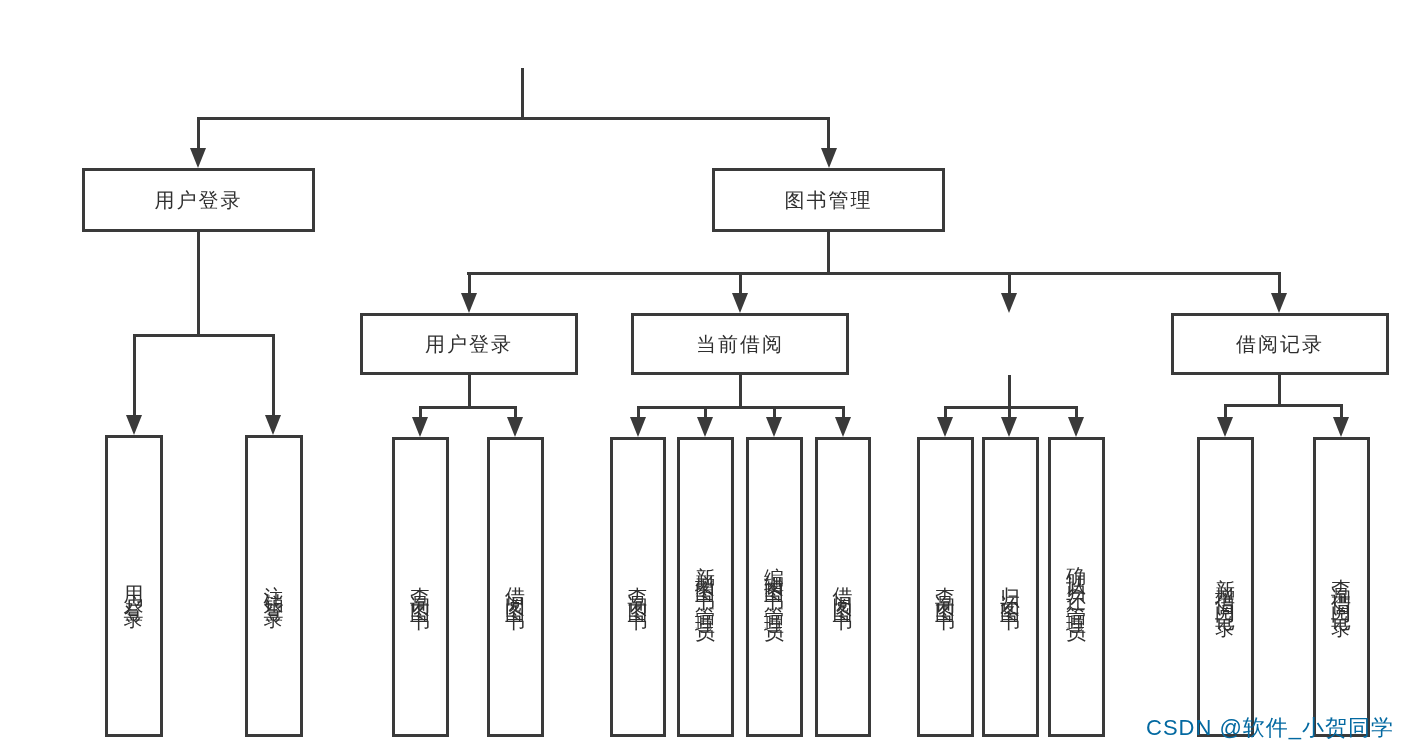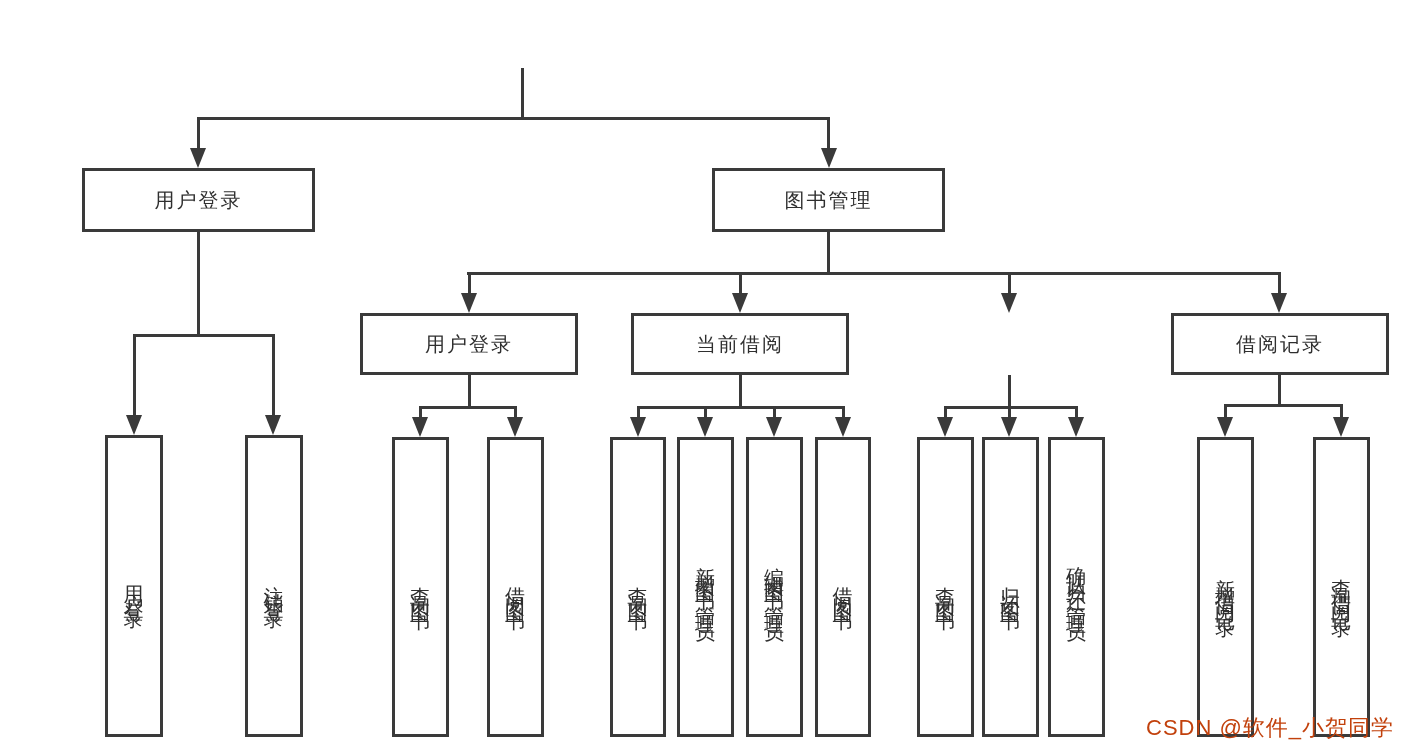--- a/index.html
+++ b/index.html
@@ -23,21 +23,21 @@
   }
   .line { position:absolute; background:#3a3a3a; z-index:1; }
   .ah {
     position:absolute; width:0; height:0; z-index:1;
     border-left:8px solid transparent;
     border-right:8px solid transparent;
     border-top:20px solid #3a3a3a;
   }
   #watermark {
     position:absolute; left:1146px; top:713px; z-index:5;
-    font-size:22px; color:#c2410c; letter-spacing:1px; white-space:nowrap;
+    font-size:22px; color:#0369a1; letter-spacing:1px; white-space:nowrap;
   }
 </style>
 </head>
 <body>
 
 <div id="stage">
 
 
   <div class="line" style="left:521px;top:68px;width:3px;height:51px;"></div>
   <div class="line" style="left:197px;top:117px;width:633px;height:3px;"></div>

